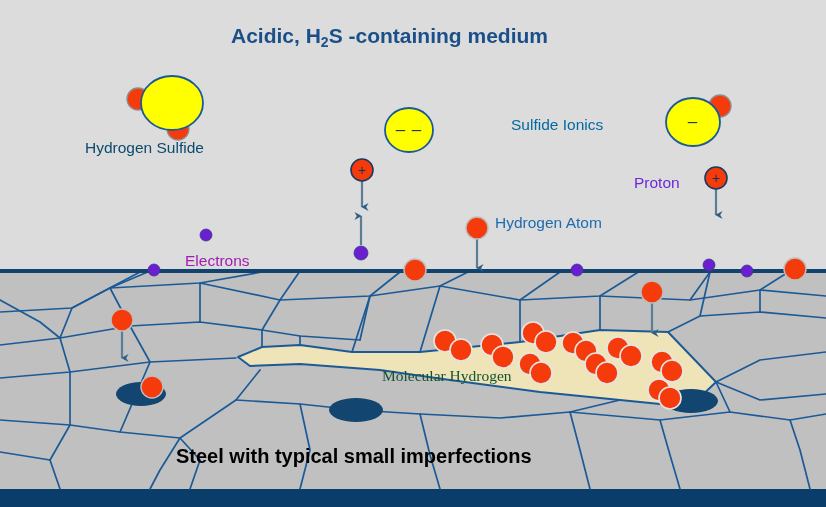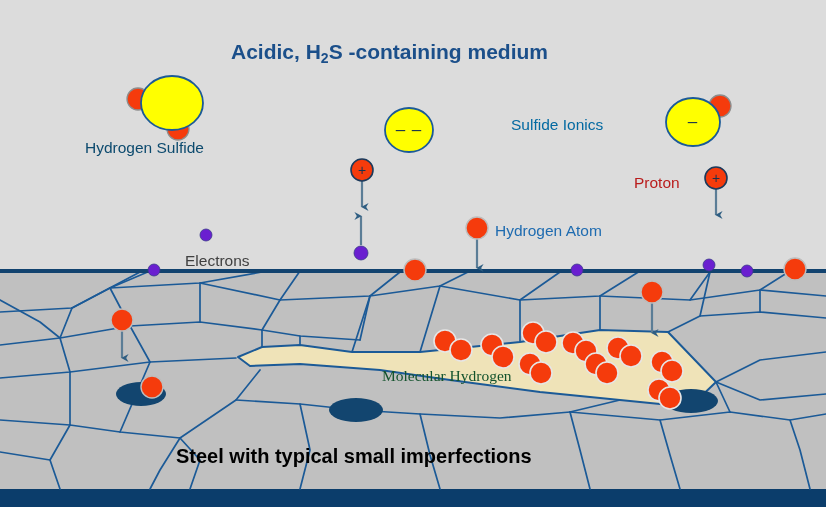--- a/index.html
+++ b/index.html
@@ -170,28 +170,28 @@
         <circle cx="178" cy="129" r="11" fill="#f53b0c" stroke="#8d8d8d" stroke-width="1.3"></circle>
         <ellipse cx="172" cy="103" rx="31" ry="27" fill="#ffff00" stroke="#1b5a97" stroke-width="1.8"></ellipse>
         <circle cx="720" cy="106" r="11" fill="#f53b0c" stroke="#8d8d8d" stroke-width="1.3"></circle>
         <ellipse cx="693" cy="122" rx="27" ry="24" fill="#ffff00" stroke="#1b5a97" stroke-width="1.8"></ellipse>
         <text x="693" y="127" text-anchor="middle" font-size="17" letter-spacing="1" font-family="&quot;Liberation Sans&quot;, sans-serif" fill="#16324f">–</text>
         <ellipse cx="409" cy="130" rx="24" ry="22" fill="#ffff00" stroke="#1b5a97" stroke-width="1.8"></ellipse>
         <text x="409" y="135" text-anchor="middle" font-size="17" letter-spacing="1" font-family="&quot;Liberation Sans&quot;, sans-serif" fill="#16324f">– –</text>
       </g>
   </svg>
 
-  <div class="title" id="title-el" style="left: 231px; top: 40px; color: rgb(27, 79, 138);">
+  <div class="title" id="title-el" style="left: 231px; top: 24px; color: rgb(27, 79, 138);">
     <span>Acidic, H</span><sub>2</sub><span>S -containing medium</span>
   </div>
 
   <div id="labels-host">
       <div class="lbl" style="left: 85px; top: 139px; color: #0c4a6e;">Hydrogen Sulfide</div>
       <div class="lbl" style="left: 511px; top: 116px; color: #0369a1;">Sulfide Ionics</div>
-      <div class="lbl" style="left: 634px; top: 174px; color: #b91c1c;">Proton</div>
-      <div class="lbl" style="left: 495px; top: 222px; color: rgb(30, 107, 176); text-align: center;">Hydrogen Atom</div>
-      <div class="lbl" style="left: 185px; top: 252px; color: #404040;">Electrons</div>
+      <div class="lbl" style="left: 634px; top: 174px; color: #6d28d9;">Proton</div>
+      <div class="lbl" style="left: 495px; top: 214px; color: rgb(30, 107, 176); text-align: center;">Hydrogen Atom</div>
+      <div class="lbl" style="left: 185px; top: 252px; color: #a21caf;">Electrons</div>
       <div class="lbl" style="left: 382px; top: 367px; color: #14532d; font-family: Liberation Serif, serif;">Molecular Hydrogen</div>
     </div>
 
   <div class="caption" id="caption-el" style="left: 176px; top: 445px; color: #000000;">Steel with typical small imperfections</div>
 
 </div>
 
 </body></html>

